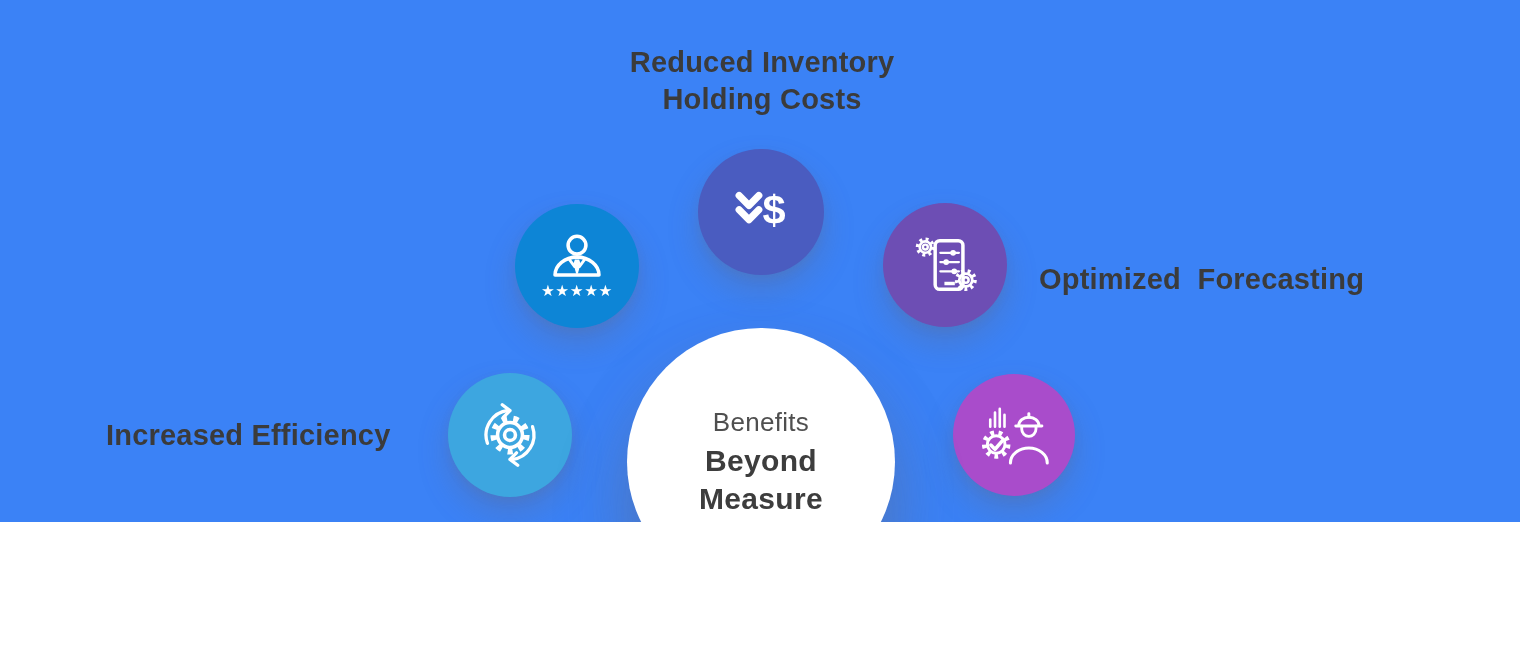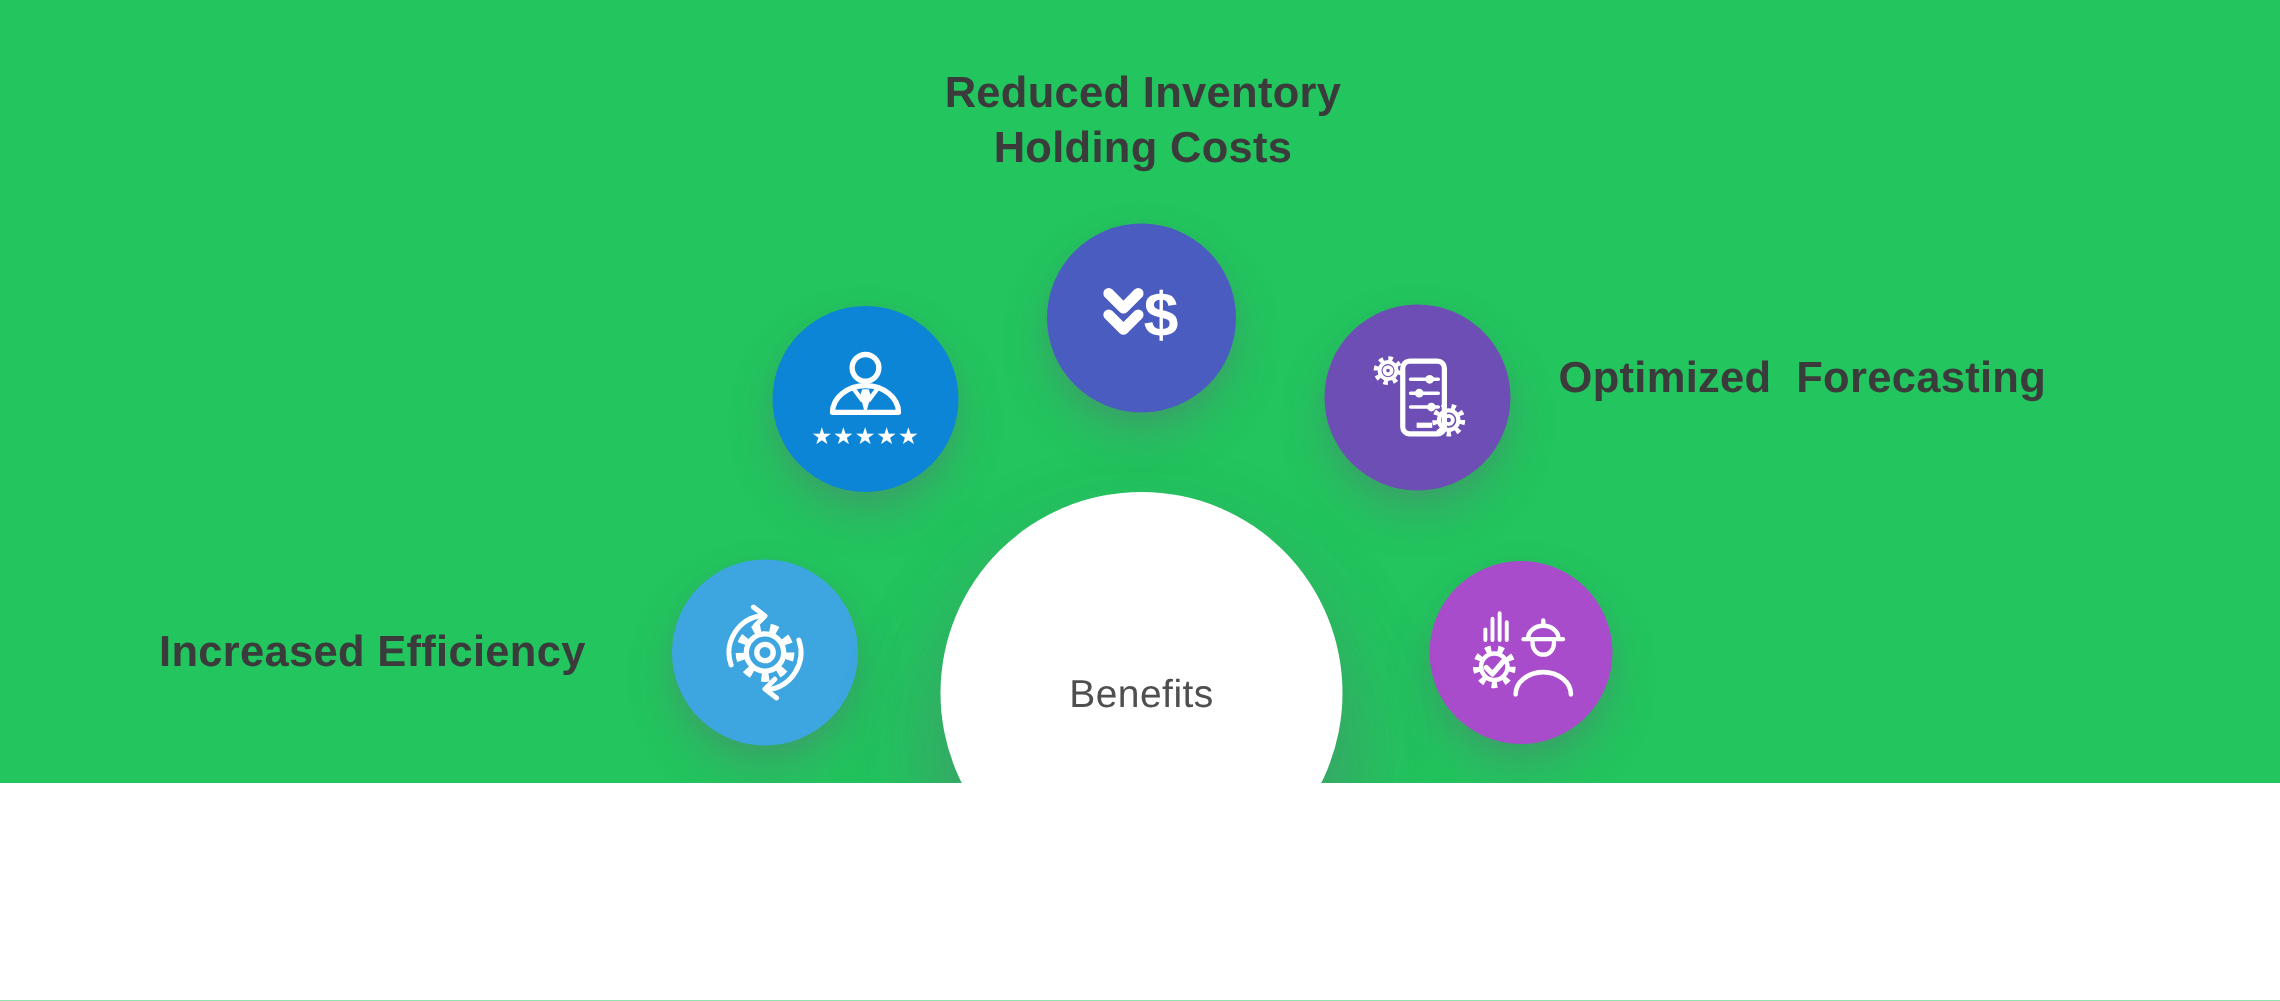--- a/index.html
+++ b/index.html
@@ -1,19 +1,19 @@
 <!DOCTYPE html>
 <html><head>
 <meta charset="utf-8">
 <style>
   html,body{margin:0;padding:0;background:#ffffff;}
   .canvas{
     position:relative;
     width:1520px;height:522px;
-    background:#22c55e;
+    background:#3b82f6;
     font-family:"Liberation Sans", sans-serif;
     overflow:hidden;
   }
   .benefit-circle{
     position:absolute;border-radius:50%;
     display:flex;align-items:center;justify-content:center;
     box-shadow:0 16px 30px rgba(104,104,122,.30), 0 4px 10px rgba(104,104,122,.12);
   }
   .benefit-label{
     position:absolute;
@@ -62,21 +62,21 @@
       <circle cx="32" cy="32" r="13.5" stroke-width="6" stroke-dasharray="4.2 5.22" stroke-linecap="butt"></circle>
       <circle cx="32" cy="32" r="10.5" stroke-width="3"></circle>
       <circle cx="32" cy="32" r="4.6" stroke-width="3"></circle>
       <path d="M13 39 A21 21 0 0 1 30.5 11.2" stroke-width="2.8"></path>
       <polyline points="25.5,6.5 32,11.5 26.5,17" stroke-width="2.8"></polyline>
       <path d="M51 25 A21 21 0 0 1 33.5 52.8" stroke-width="2.8"></path>
       <polyline points="38.5,57.5 32,52.5 37.5,47" stroke-width="2.8"></polyline>
     </svg>
   </div>
 
-  <div class="benefit-label" style="left:1039px;top:234px;width:430px;text-align:left;">Optimized  Forecasting</div>
+  <div class="benefit-label" style="left:1039px;top:261px;width:430px;text-align:left;">Optimized  Forecasting</div>
   <div class="benefit-circle" style="left: 883px; top: 203px; width: 124px; height: 124px; background: rgb(109, 78, 180);">
     <svg width="74" height="74" viewBox="0 0 64 64" fill="none" stroke="#ffffff" stroke-linecap="round" stroke-linejoin="round">
       <circle cx="15" cy="16.5" r="6.5" stroke-width="3.6" stroke-dasharray="2.4 2.7" stroke-linecap="butt"></circle>
       <circle cx="15" cy="16.5" r="4.9" stroke-width="2.3"></circle>
       <circle cx="15" cy="16.5" r="2.1" stroke-width="2.1"></circle>
       <rect x="23.5" y="11" width="24" height="42" rx="4" stroke-width="3"></rect>
       <path d="M28 21.5 H44 M28 29.5 H44 M28 37.5 H44" stroke-width="2"></path>
       <circle cx="39" cy="21.5" r="2.5" fill="#ffffff" stroke="none"></circle>
       <circle cx="33" cy="29.5" r="2.5" fill="#ffffff" stroke="none"></circle>
       <circle cx="40" cy="37.5" r="2.5" fill="#ffffff" stroke="none"></circle>
@@ -96,15 +96,17 @@
       <path d="M36 24 a8.5 7 0 0 1 17 0" stroke-width="2.5"></path>
       <path d="M33.5 24.5 H55.5" stroke-width="2.5"></path>
       <path d="M44.5 14 v3" stroke-width="2.5"></path>
       <path d="M38.5 24.5 v2.5 a6 6.2 0 0 0 12 0 v-2.5" stroke-width="2.4"></path>
       <path d="M29 55.5 a15.5 12.5 0 0 1 31 0" stroke-width="2.6"></path>
     </svg>
   </div>
 
   <div class="center-circle">
     <div class="center-line1">Benefits</div>
+    <div class="center-line2">Beyond
+Measure</div>
   </div>
 
 </div>
 
 </body></html>

